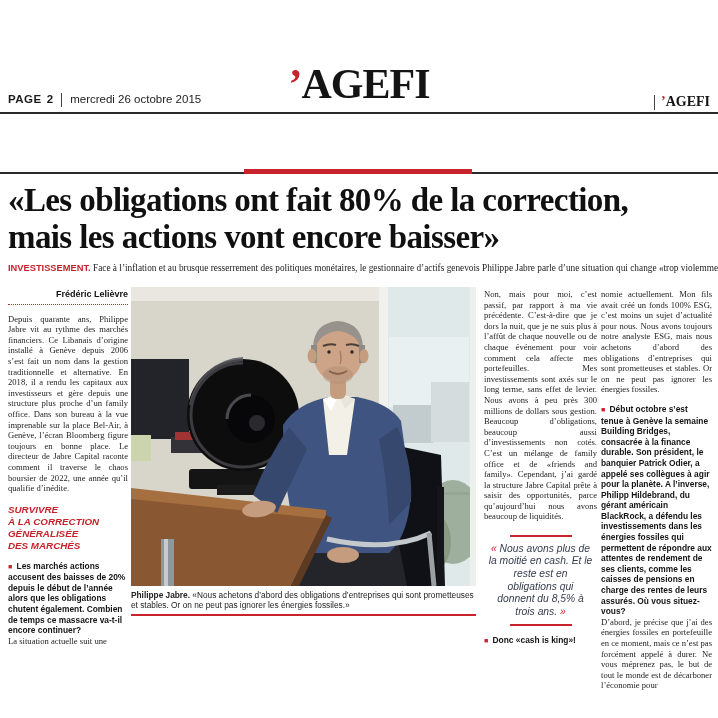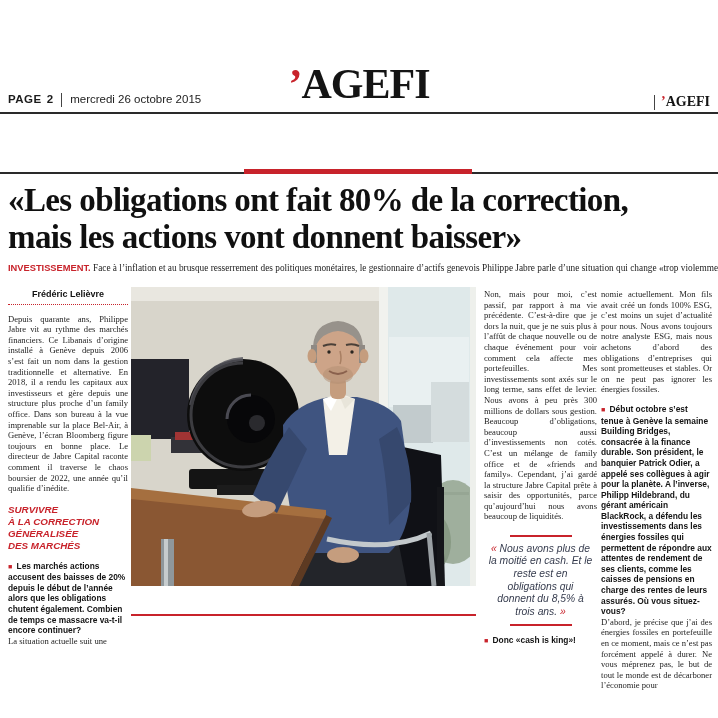--- a/index.html
+++ b/index.html
@@ -38,21 +38,21 @@
   .kicker .k-text{font-family:"Liberation Serif",serif;color:#222;}
 
   
   .col{position:absolute;top:289px;font-size:8.6px;line-height:10.6px;text-align:justify;}
   .col p{margin:0 0 0 0;font-family:"Liberation Serif",serif;color:#1d1d1d;}
   .col1{left:8px;width:120px;}
   .col3{left:484px;width:113px;}
   .col4{left:601px;width:111px;}
 
   .byline{font-family:"Liberation Sans",sans-serif;font-weight:700;font-size:9px;
-    border-bottom:1.5px dotted #c8232b;padding-bottom:4px;margin-bottom:9px;text-align:center;color:#111;}
+    border-bottom:1.5px dotted #c8232b;padding-bottom:4px;margin-bottom:9px;text-align:right;color:#111;}
   .subhead{font-family:"Liberation Sans",sans-serif;font-weight:700;font-style:italic;
     color:#c8232b;font-size:9.8px;line-height:12px;margin:10px 0 9px 0;white-space:pre-line;text-align:left;}
   .q{font-family:"Liberation Sans",sans-serif;font-weight:700;font-size:8.4px;line-height:10.6px;
     color:#141414;text-align:left;margin:9px 0 0 0;}
   .q .bullet{color:#c8232b;font-size:7px;margin-right:2px;}
   .q.first{margin-top:0;}
 
   
   .pullquote{margin:13px auto 8px auto;width:100%;text-align:center;}
   .pq-rule{width:62px;height:1.8px;background:#c8232b;margin:0 auto;}
@@ -86,21 +86,21 @@
     <span class="sep"></span>
     <span class="corner"><span class="apos">’</span><span>AGEFI</span></span>
   </div>
   <div class="header-rule"></div>
 
   <div class="section-rule-thin"></div>
   <div class="section-rule-red"></div>
 
   <div class="headline">
     <div>«Les obligations ont fait 80% de la correction,</div>
-    <div>mais les actions vont donnent baisser»</div>
+    <div>mais les actions vont encore baisser»</div>
   </div>
   <div class="kicker">
     <span class="k-label">INVESTISSEMENT.</span><span class="k-text"> Face à l’inflation et au brusque resserrement des politiques monétaires, le gestionnaire d’actifs genevois Philippe Jabre parle d’une situation qui change «trop violemment».</span>
   </div>
 
   <div class="col col1">
     <div class="byline">Frédéric Lelièvre</div>
     <p>Depuis quarante ans, Philippe Jabre vit au rythme des marchés financiers. Ce Libanais d’origine installé à Genève depuis 2006 s’est fait un nom dans la gestion traditionnelle et alternative. En 2018, il a rendu les capitaux aux investisseurs et gère depuis une structure plus proche d’un family office. Dans son bureau à la vue imprenable sur la place Bel-Air, à Genève, l’écran Bloomberg figure toujours en bonne place. Le directeur de Jabre Capital raconte comment il traverse le chaos boursier de 2022, une année qu’il qualifie d’inédite.</p>
     <div class="subhead">SURVIVRE
 À LA CORRECTION
@@ -172,20 +172,23 @@
       <rect x="33" y="252" width="4" height="47" fill="#c6ccce"></rect>
 
       <path d="M158,140 Q136,172 122,208 L146,226 Q162,192 176,162 Z" fill="#36486e"></path>
       <ellipse cx="128" cy="222" rx="17" ry="8" fill="#c59d7e" transform="rotate(-8 128 222)"></ellipse>
       <ellipse cx="212" cy="268" rx="16" ry="8" fill="#c59d7e"></ellipse>
 
       <path d="M196,252 Q258,266 300,246" stroke="#c3c9cc" stroke-width="5" fill="none"></path>
       <path d="M298,246 L303,299" stroke="#9aa0a4" stroke-width="5" fill="none"></path>
     </svg>
   </figure>
+  <div class="caption">
+    <span class="cap-name">Philippe Jabre.</span><span> «Nous achetons d’abord des obligations d’entreprises qui sont prometteuses et stables. Or on ne peut pas ignorer les énergies fossiles.»</span>
+  </div>
   <div class="caption-rule"></div>
 
   <div class="col col3">
     <p>Non, mais pour moi, c’est passif, par rapport à ma vie précédente. C’est-à-dire que je dors la nuit, que je ne suis plus à l’affût de chaque nouvelle ou de chaque événement pour voir comment cela affecte mes portefeuilles. Mes investissements sont axés sur le long terme, sans effet de levier. Nous avons à peu près 300 millions de dollars sous gestion. Beaucoup d’obligations, beaucoup aussi d’investissements non cotés. C’est un mélange de family office et de «friends and family». Cependant, j’ai gardé la structure Jabre Capital prête à saisir des opportunités, parce qu’aujourd’hui nous avons beaucoup de liquidités.</p>
     <div class="pullquote">
       <div class="pq-rule"></div>
       <div class="pq-text"><span class="pq-mark">« </span><span>Nous avons plus de la moitié en cash. Et le reste est en obligations qui donnent du 8,5% à trois ans.</span><span class="pq-mark"> »</span></div>
       <div class="pq-rule"></div>
     </div>
     <div class="q"><span class="bullet">■</span><span> Donc «cash is king»!</span></div>

